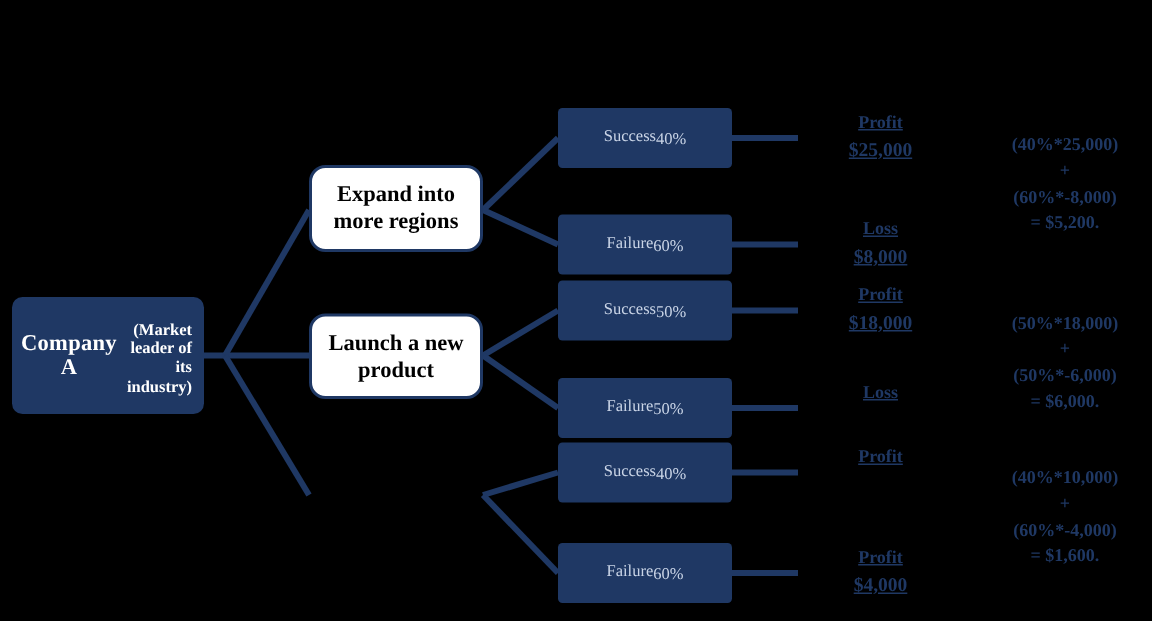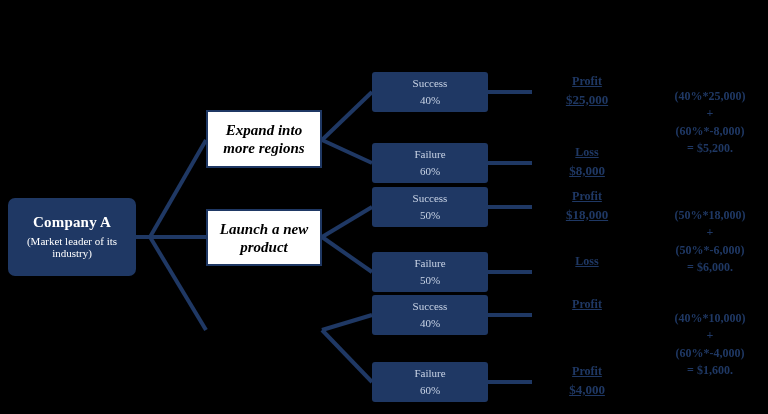--- a/index.html
+++ b/index.html
@@ -19,57 +19,57 @@
     position: absolute;
     left: 0;
     top: 0;
     width: 768px;
     height: 414px;
   }
   .node {
     position: absolute;
     box-sizing: border-box;
     display: flex;
-    flex-direction: column;
+    flex-direction: row;
     align-items: center;
     justify-content: center;
     text-align: center;
   }
   
   .root-node {
     background: #1f3864;
     border-radius: 7px;
     padding: 4px 6px;
     line-height: 1.1;
   }
   .root-title {
     color: #ffffff;
     font-size: 15px;
     font-weight: bold;
     letter-spacing: 0.2px;
   }
   .root-sub {
     color: #ffffff;
     font-size: 11px;
-    font-weight: normal;
+    font-weight: bold;
     margin-top: 4px;
     line-height: 1.15;
     padding: 0 2px;
+    text-align: right;
   }
   
   .decision-node {
     background: #ffffff;
     border: 2px solid #1f3864;
-    border-radius: 0;
+    border-radius: 11px;
     color: #000000;
     font-size: 15px;
     font-weight: bold;
     line-height: 1.2;
     padding: 2px 4px;
-    font-style: italic;
   }
   
   .outcome-node {
     background: #1f3864;
     border-radius: 3px;
     line-height: 1.25;
   }
   .outcome-label,
   .outcome-prob {
     color: #c9d4e6;

